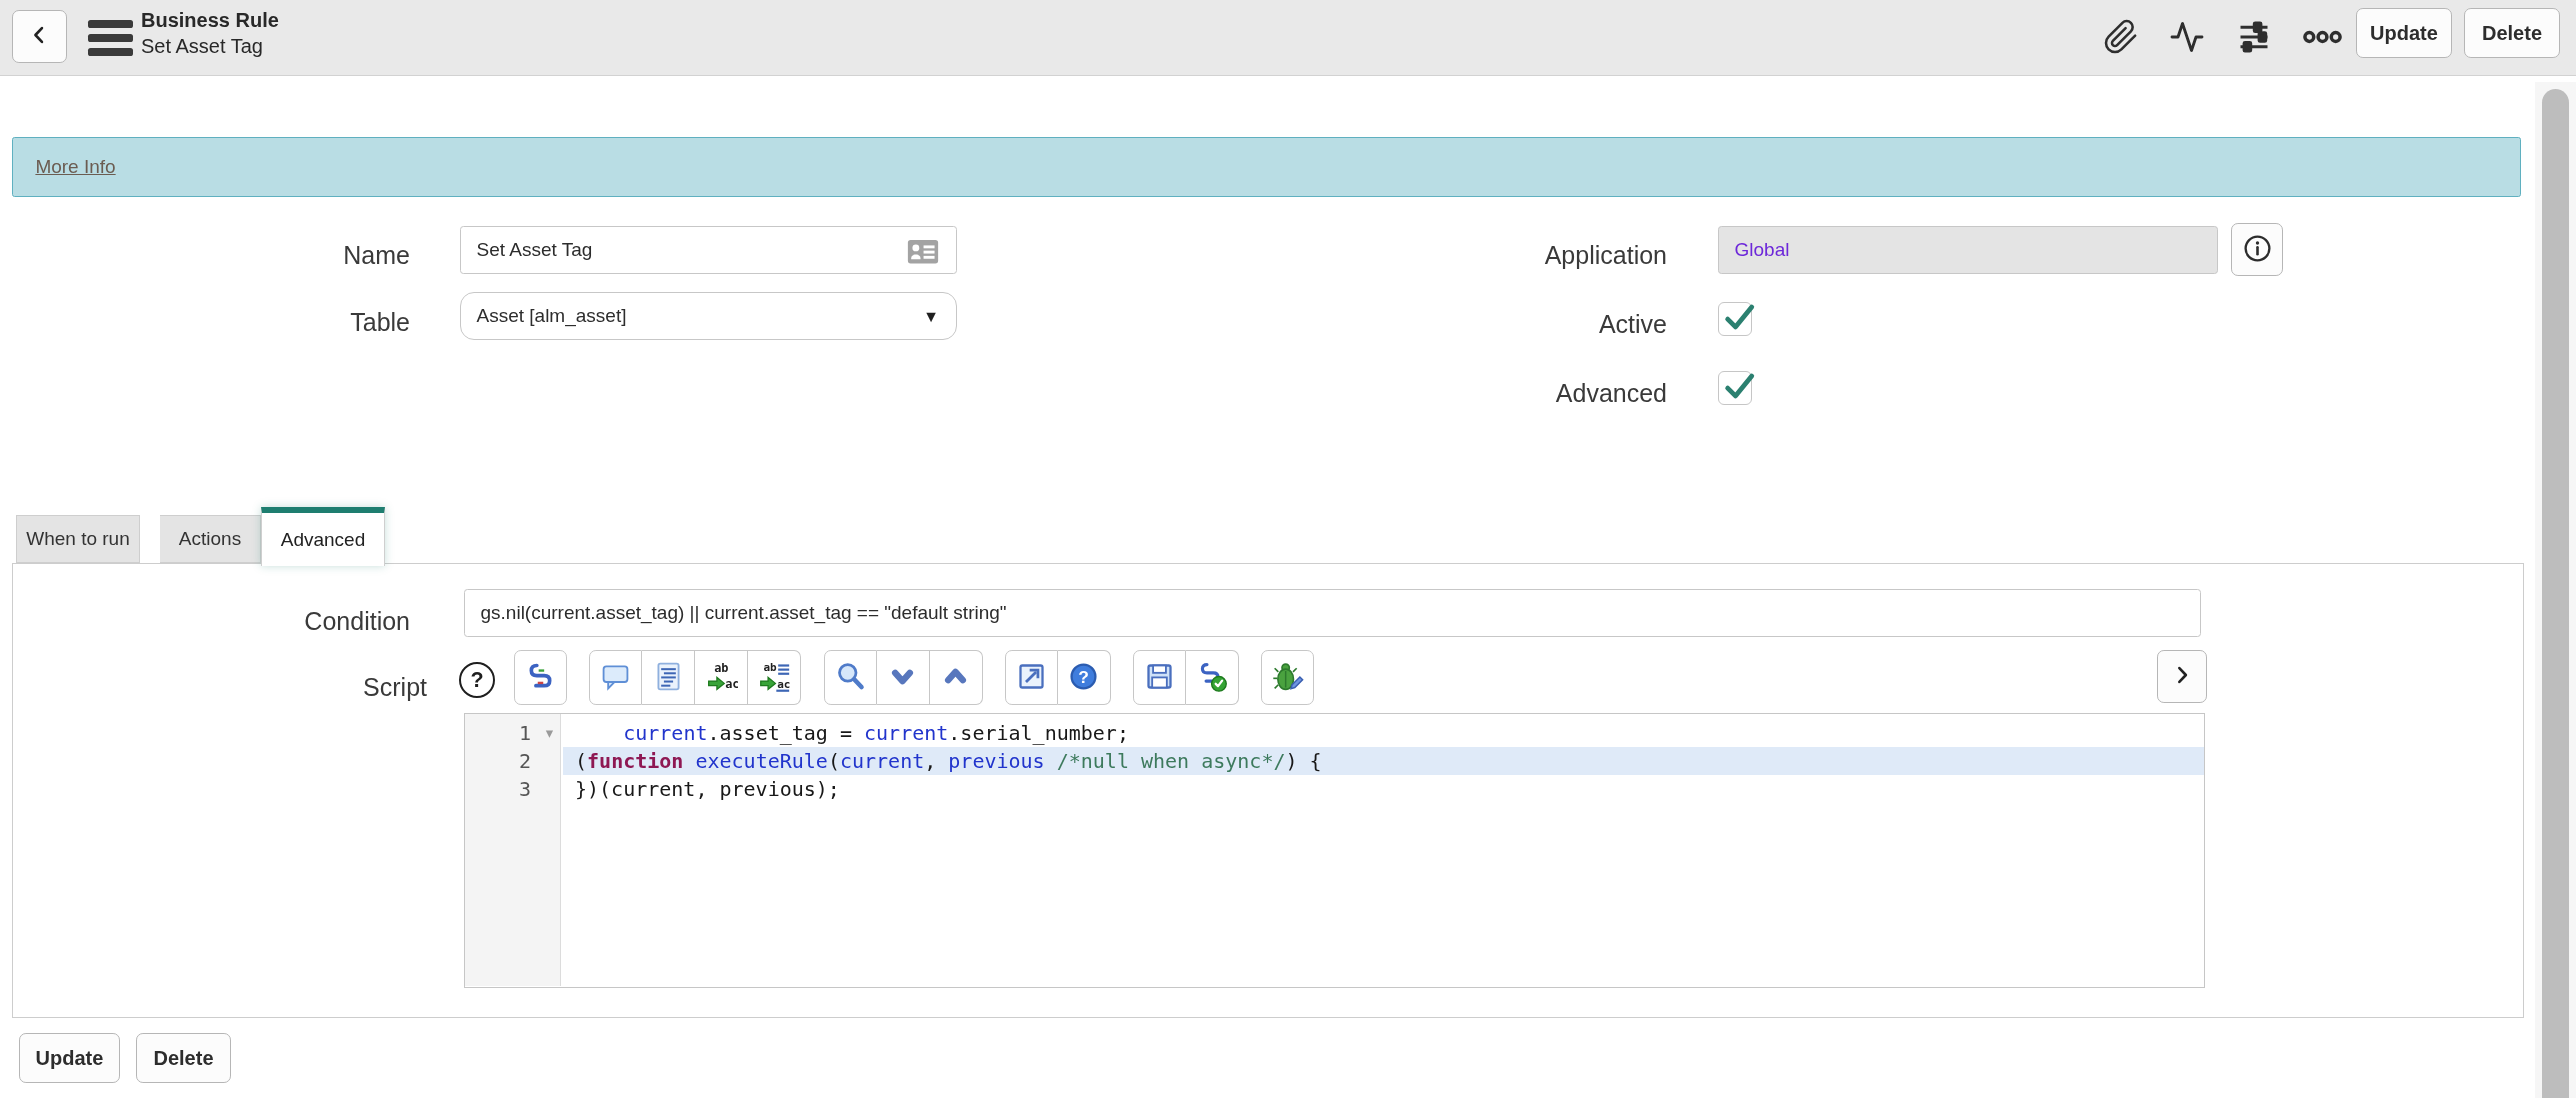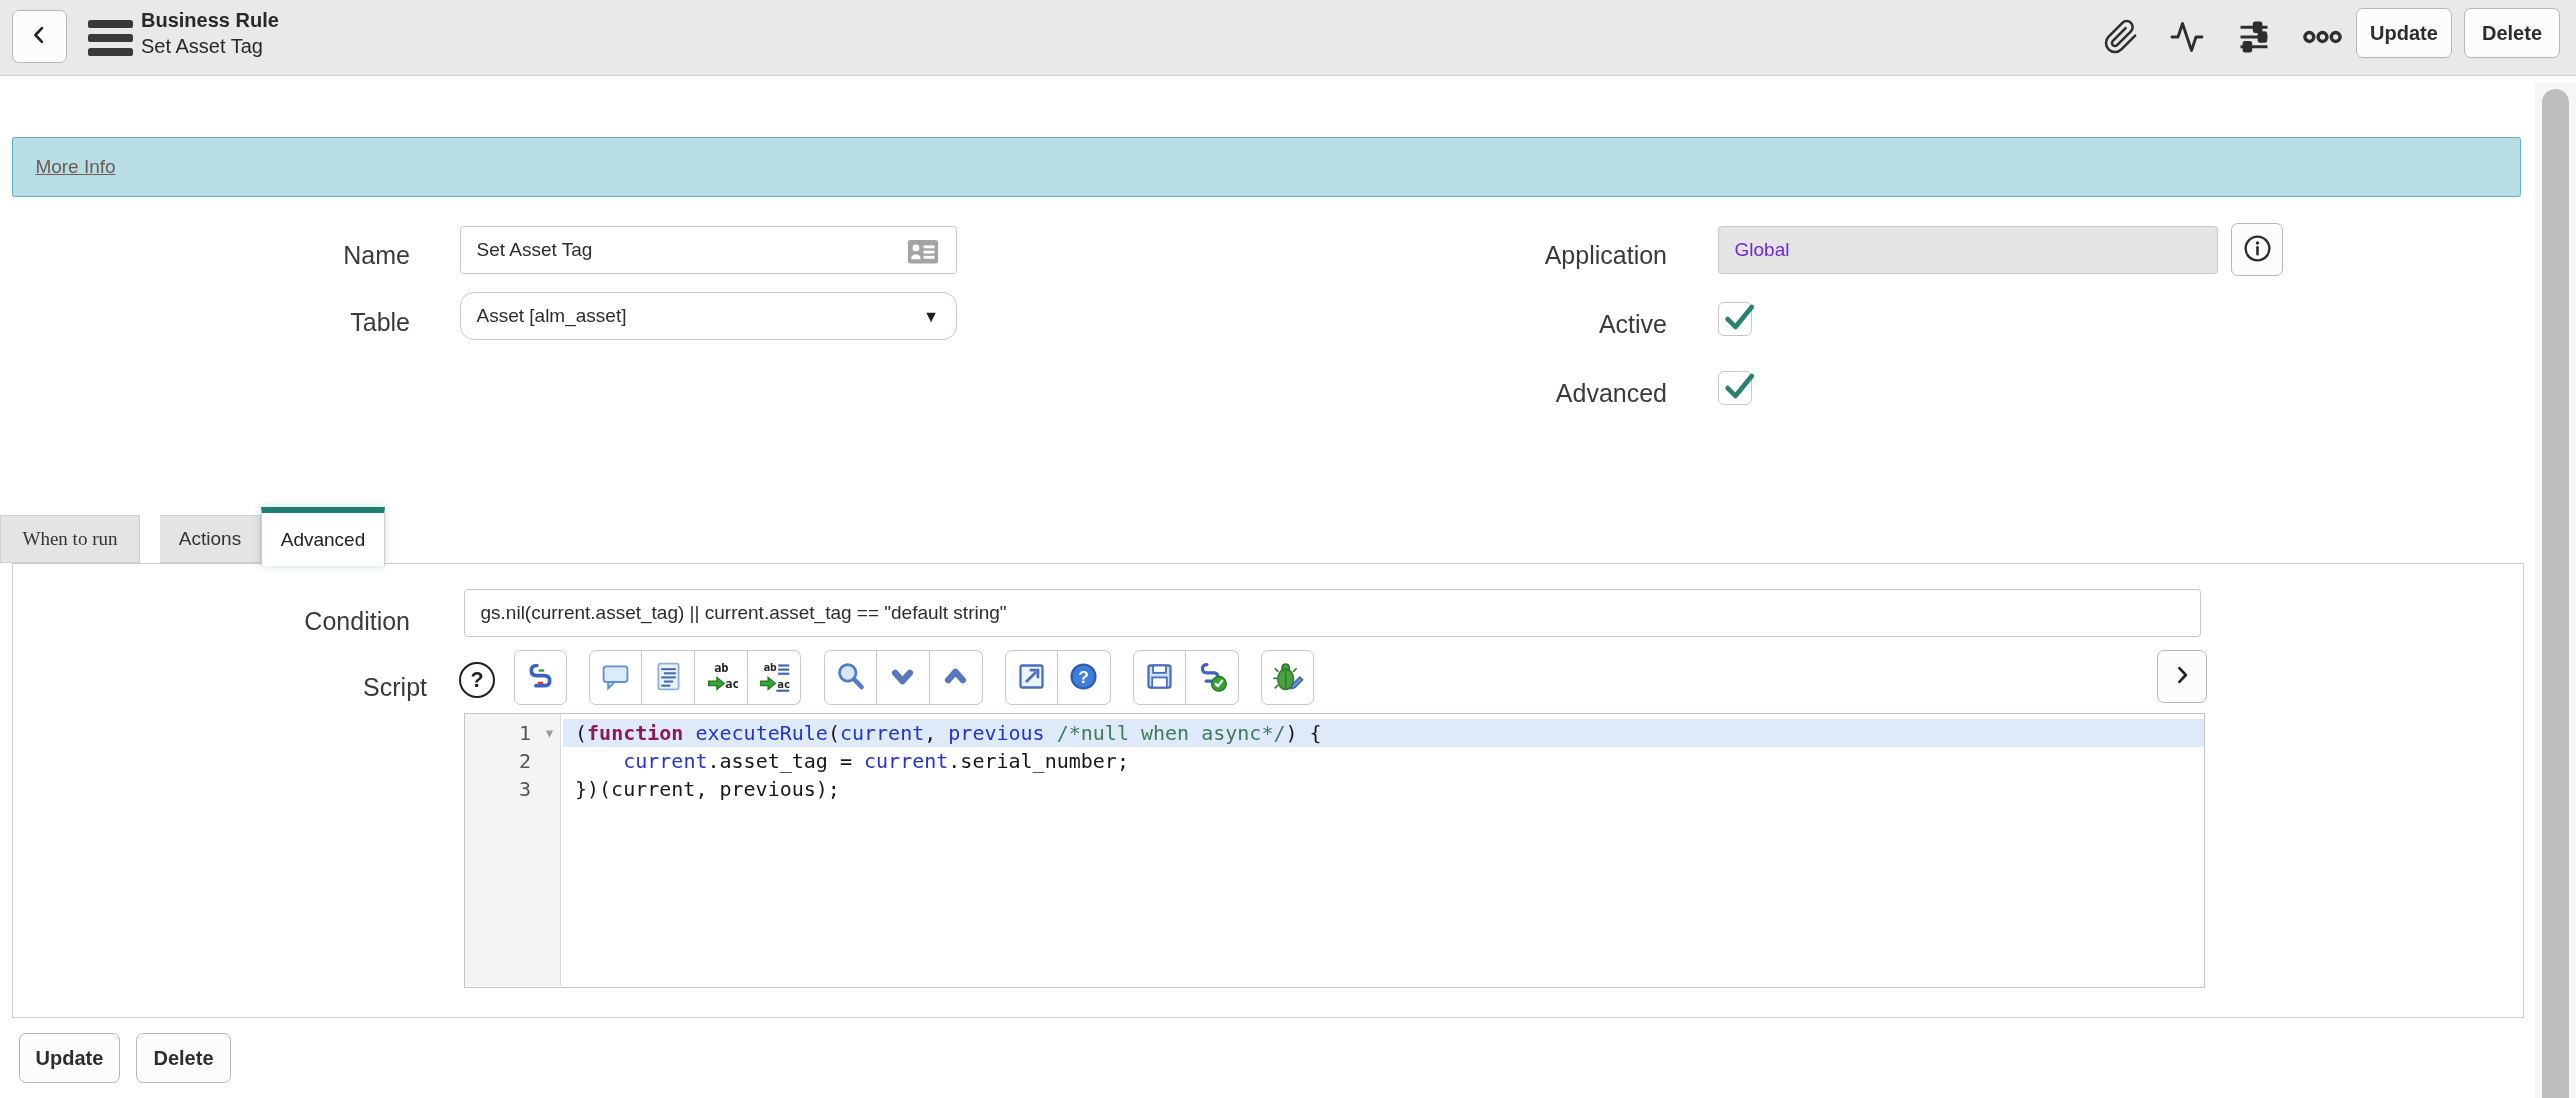--- a/index.html
+++ b/index.html
@@ -197,21 +197,21 @@
     </svg>
 </div>
 
 <div class="flabel" style="left:1461px; top:379px;">Advanced</div>
 <div class="checkbox" style="left:1718px; top:371px;">
   <svg width="34" height="34" viewBox="0 0 24 24" style="visibility: visible;">
       <polyline points="4,13.5 9.5,19 21,5" fill="none" stroke="#2b8070" stroke-width="3.4" stroke-linecap="round" stroke-linejoin="round"></polyline>
     </svg>
 </div>
 
-<div class="tab" style="left:0; width:140px;font-family:Liberation Serif, serif;">When to run</div>
+<div class="tab" style="left:16px; width:124px;">When to run</div>
 <div class="tab t2" style="left:160px; width:101px;">Actions</div>
 <div class="tab active" style="left:261px; width:124px;">Advanced</div>
 
 <div class="content-box"></div>
 
 <div class="flabel" style="left:204px; top:607px; z-index:2;">Condition</div>
 <input class="tinput" style="left: 464px; top: 589px; width: 1737px; z-index: 2;" value="gs.nil(current.asset_tag) || current.asset_tag == &quot;default string&quot;">
 
 <div class="flabel" style="left:221px; top:673px; z-index:2;">Script</div>
 <div class="help-circle" style="z-index:2;">?</div>
@@ -367,21 +367,21 @@
   </span>
 </button>
 
 <div class="editor" style="z-index:2;">
   <div class="gutter" id="gutter">
       <div class="gutter-line">1<span class="fold">▾</span></div>
       <div class="gutter-line">2</div>
       <div class="gutter-line">3</div>
     </div>
   <div class="code-area" id="code">
+      <div class="code-line"><span>    </span><span class="tok-def">current</span><span>.asset_tag = </span><span class="tok-def">current</span><span>.serial_number;</span></div>
       <div class="code-line hl"><span>(</span><span class="tok-kw">function</span><span> </span><span class="tok-def">executeRule</span><span>(</span><span class="tok-def">current</span><span>, </span><span class="tok-def">previous</span><span> </span><span class="tok-com">/*null when async*/</span><span>) {</span></div>
-      <div class="code-line"><span>    </span><span class="tok-def">current</span><span>.asset_tag = </span><span class="tok-def">current</span><span>.serial_number;</span></div>
       <div class="code-line"><span>})(current, previous);</span></div>
     </div>
 </div>
 
 <button class="btn f-upd">Update</button>
 <button class="btn f-del">Delete</button>
 
 
 </body></html>

